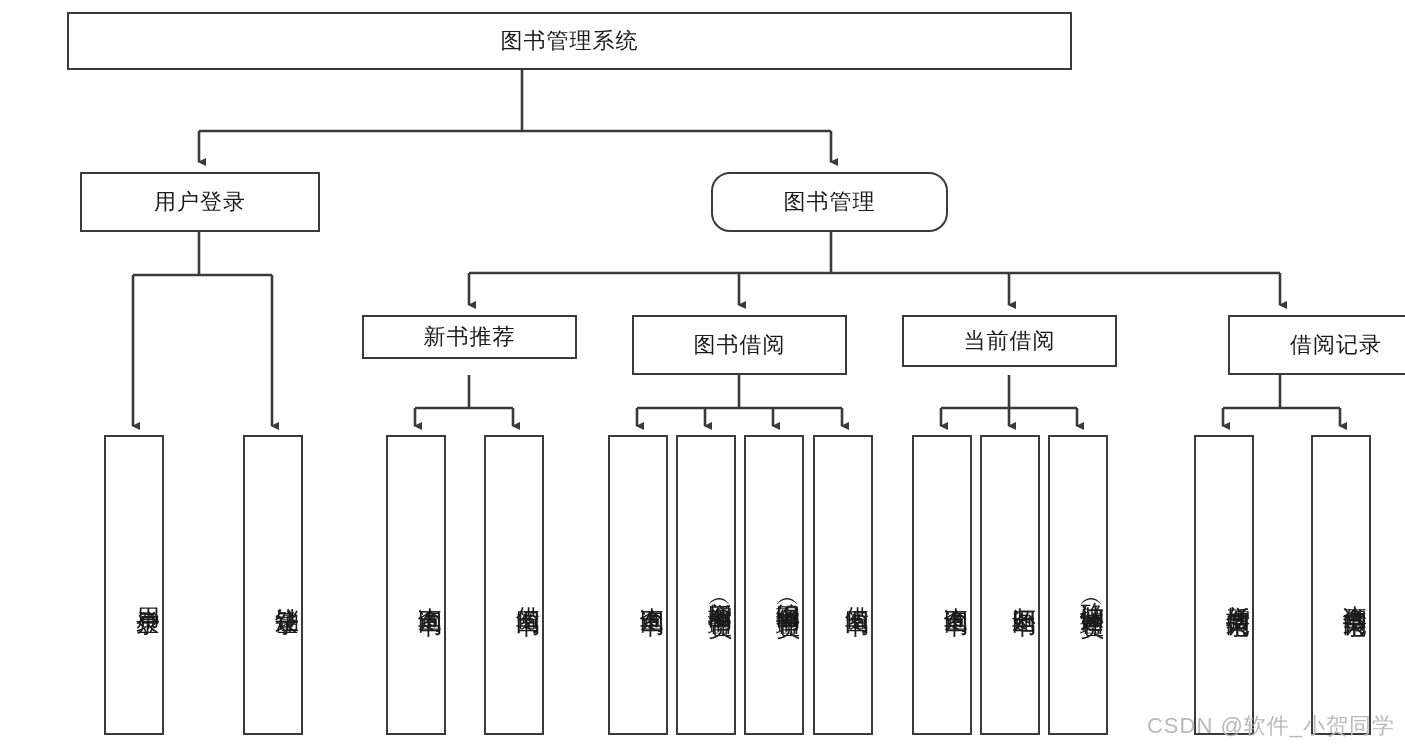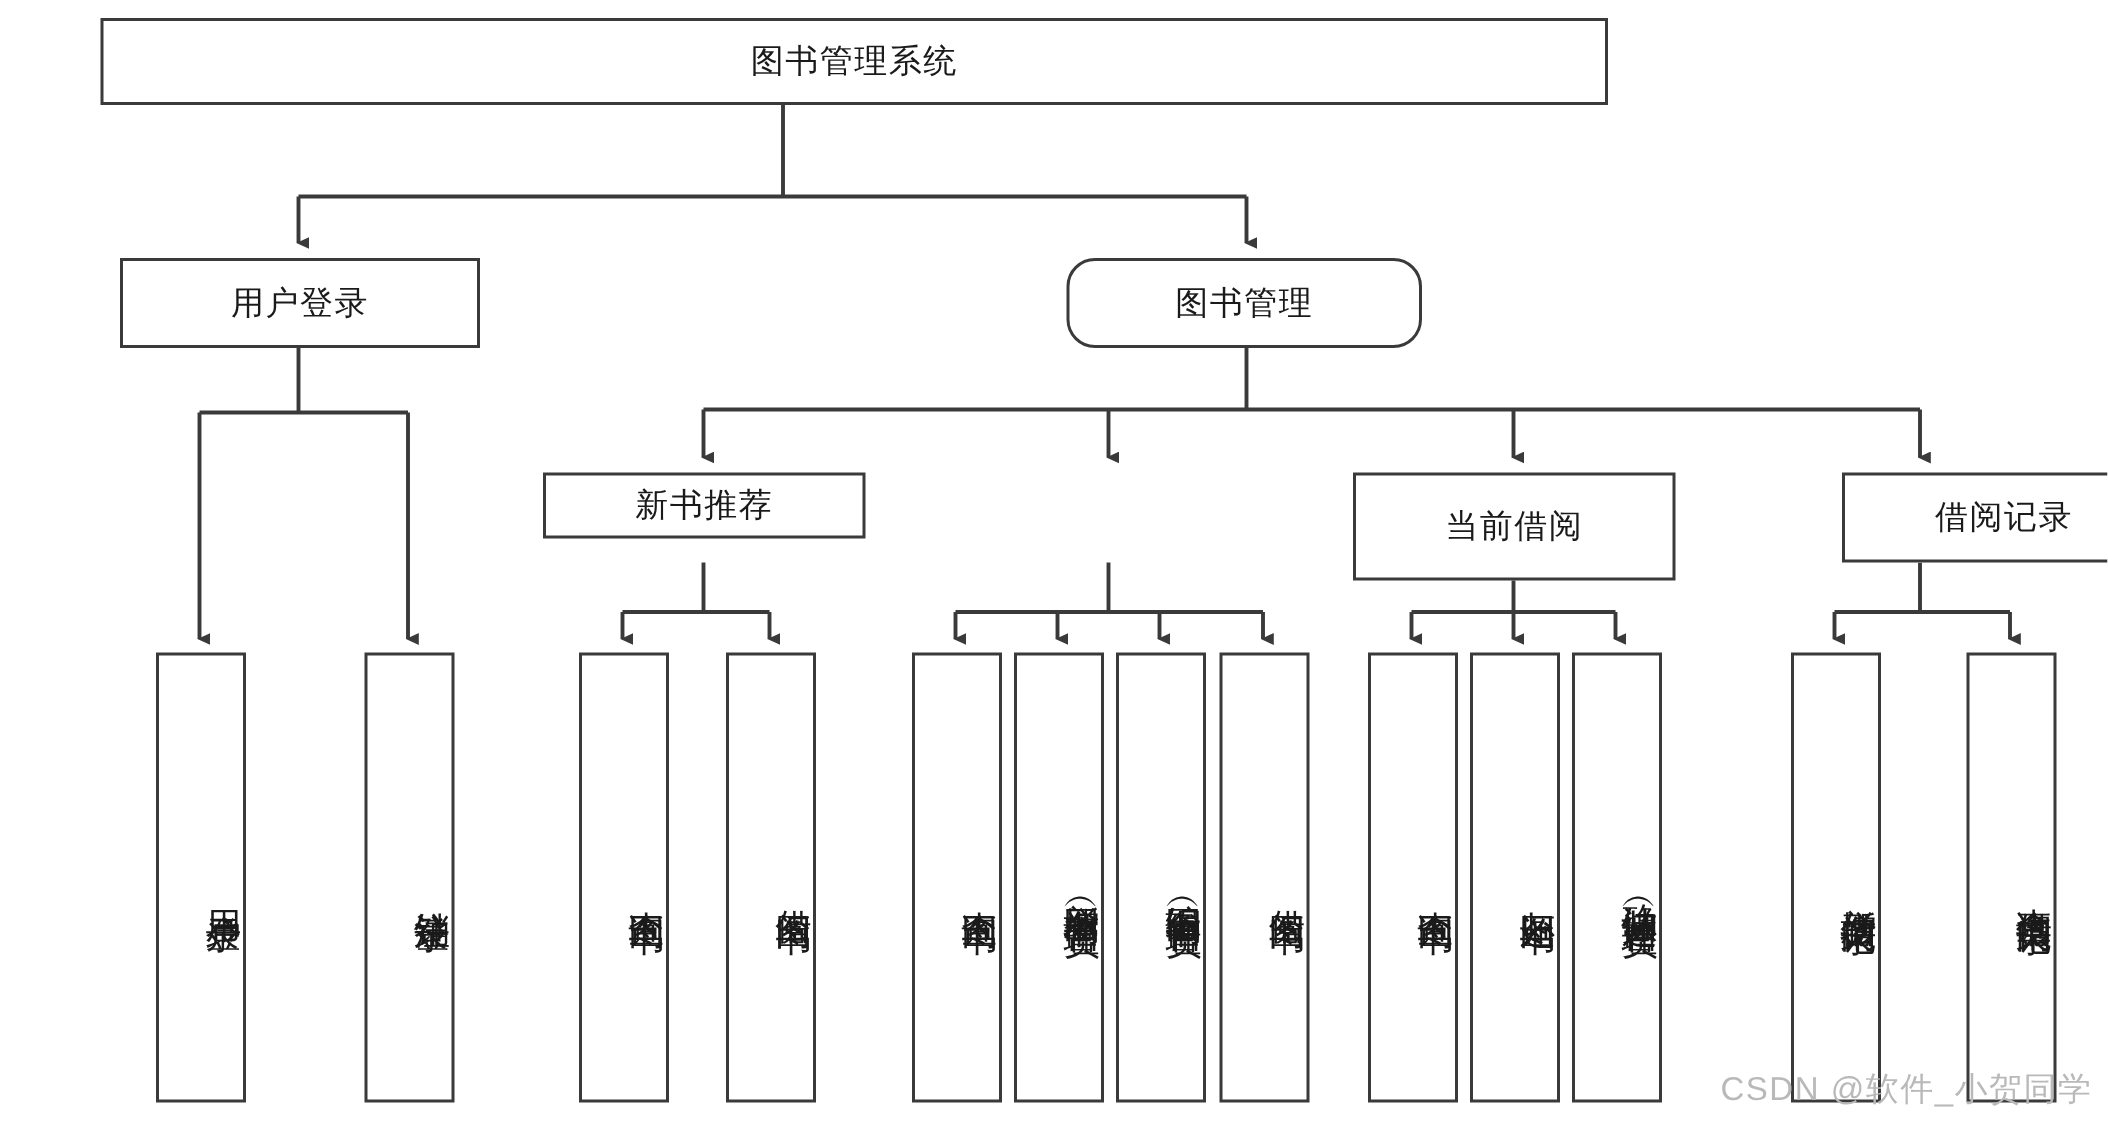--- a/index.html
+++ b/index.html
@@ -130,21 +130,24 @@
   <div class="node horiz" style="left:80px; top:172px; width:240px; height:60px;">
     <span>用户登录</span>
   </div>
   <div class="node horiz" style="left:711px; top:172px; width:237px; height:60px;border-radius:19px;">
     <span>图书管理</span>
   </div>
 
   <div class="node horiz" style="left:362px; top:315px; width:215px; height:44px;">
     <span>新书推荐</span>
   </div>
-  <div class="node horiz" style="left:902px; top:315px; width:215px; height:72px;">
+  <div class="node horiz" style="left:632px; top:315px; width:215px; height:60px;">
+    <span>图书借阅</span>
+  </div>
+  <div class="node horiz" style="left:902px; top:315px; width:215px; height:52px;">
     <span>当前借阅</span>
   </div>
   <div class="node horiz" style="left:1228px; top:315px; width:216px; height:60px;">
     <span>借阅记录</span>
   </div>
 
   <div class="node vert" style="left:104px; top:435px; width:60px; height:300px;">
     <span class="vtext">用户登录</span>
   </div>
   <div class="node vert" style="left:243px; top:435px; width:60px; height:300px;">

